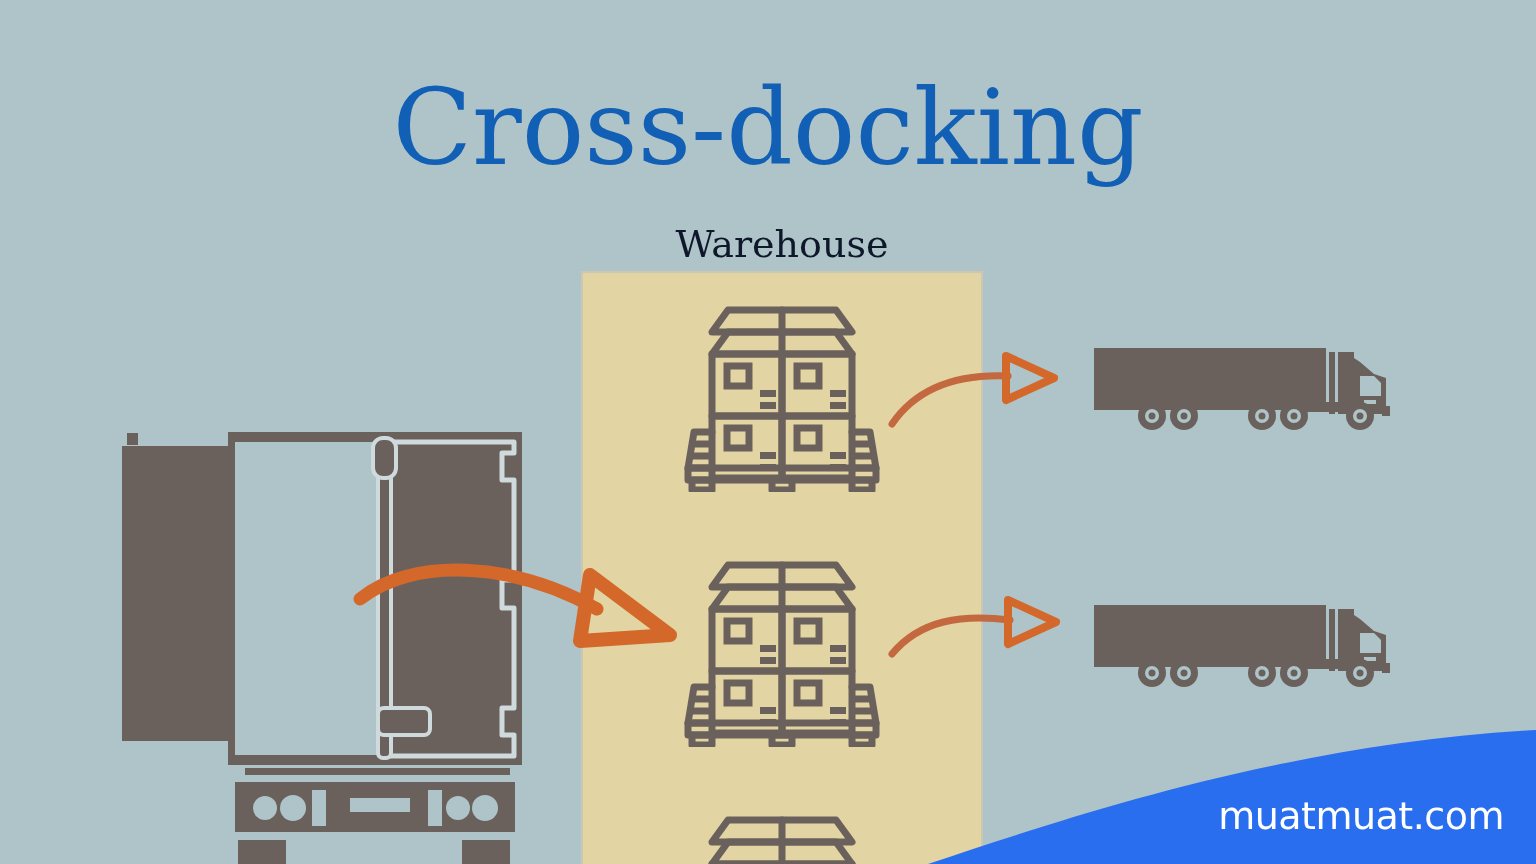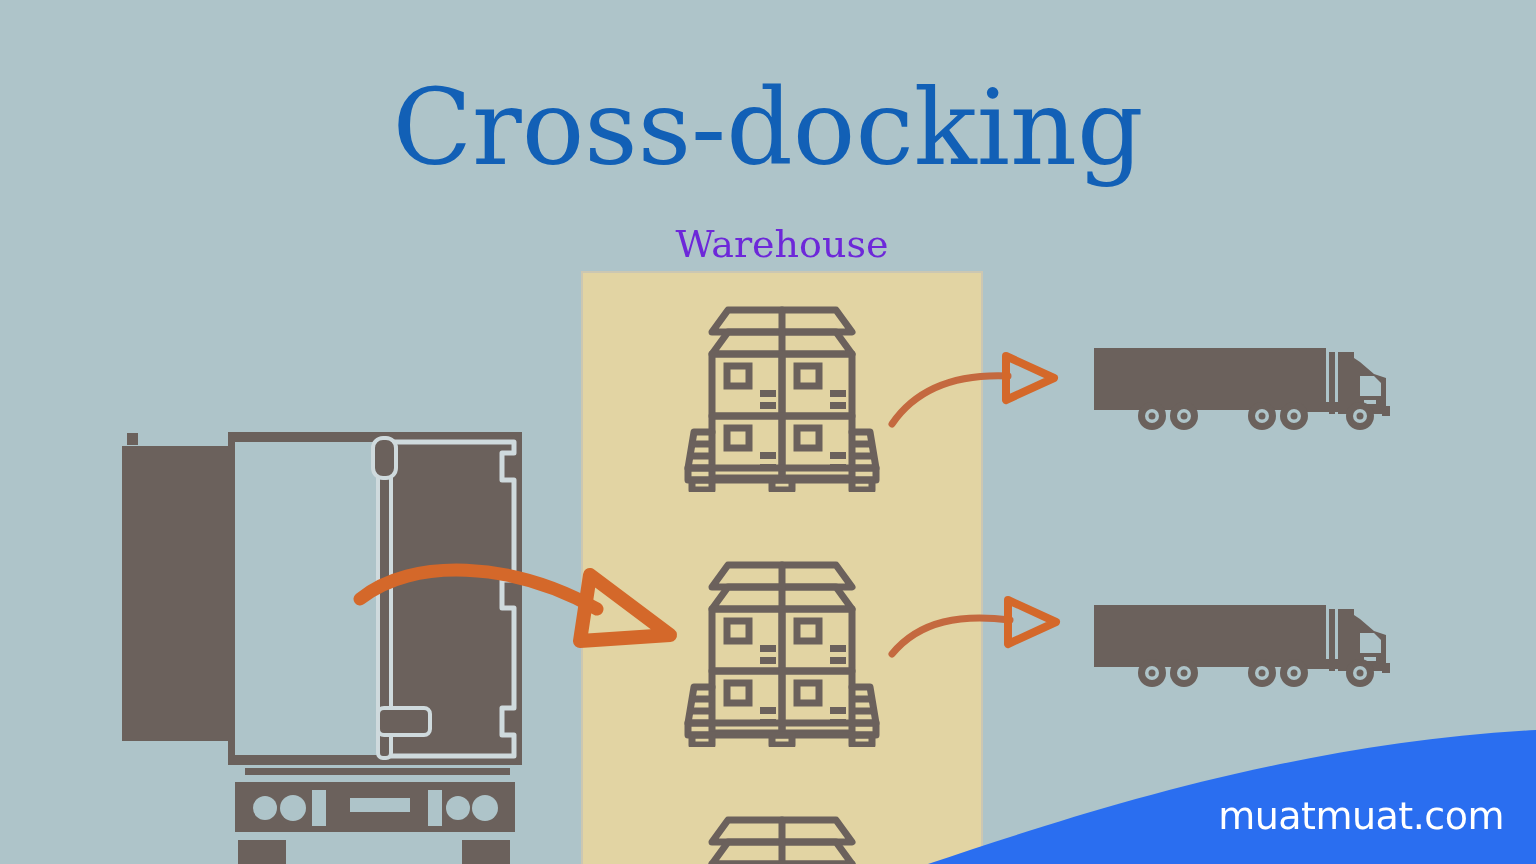--- a/index.html
+++ b/index.html
@@ -37,21 +37,21 @@
 
   
   #warehouse-label {
     position: absolute;
     left: 580px;
     top: 222px;
     width: 404px;
     text-align: center;
     font-family: "DejaVu Serif", "Liberation Serif", serif;
     font-size: 38px;
-    color: #6d28d9;
+    color: #0f172a;
     white-space: nowrap;
   }
 
   
   #warehouse-panel {
     position: absolute;
     left: 581px;
     top: 271px;
     width: 402px;
     height: 593px;

